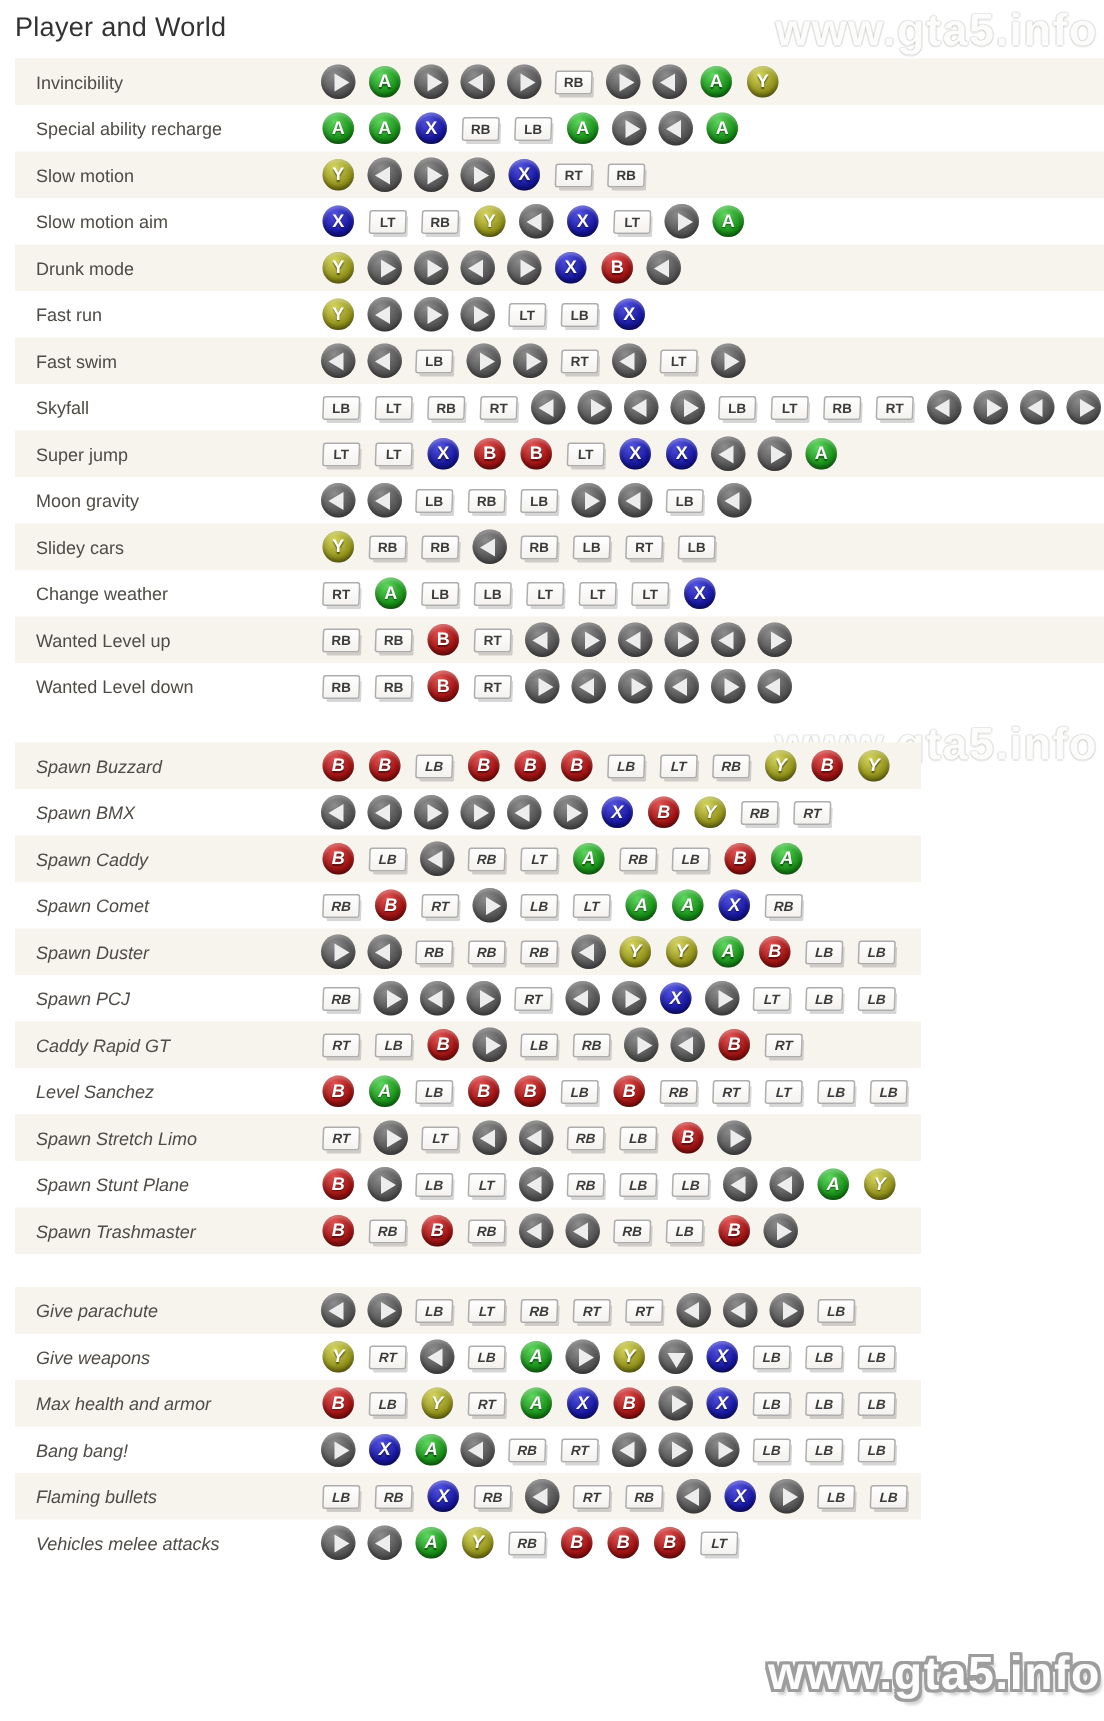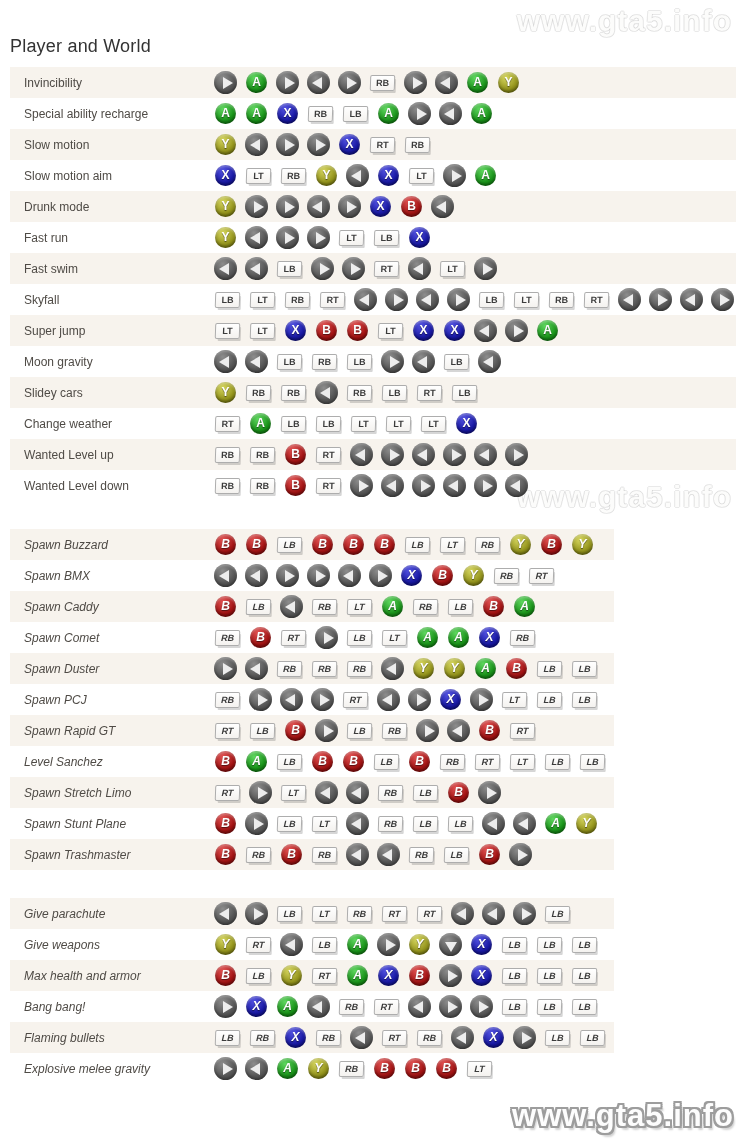--- a/index.html
+++ b/index.html
@@ -6,21 +6,21 @@
   html,body { background:#fff; }
   body {
     width:736px; height:1147px; position:relative; overflow:hidden;
     font-family:"Liberation Sans", sans-serif;
   }
   .page { position:relative; padding-top:8px; }
   h2.section-title {
     font-size:18px; font-weight:400; color:#333;
     margin:0 0 10px 10px; letter-spacing:0.2px;
   }
-  .section { margin-bottom:22px; position:relative; z-index:2;margin-top:28px; }
+  .section { margin-bottom:22px; position:relative; z-index:2; }
   .rows { margin-left:10px; }
   .row { display:flex; align-items:center; height:31px; }
   .row.striped { background:#f7f3ed; }
   .w-wide  .row { width:734px; }
   .w-narrow .row { width:604px;font-style:italic; }
   .cheat-label {
     width:204px; flex:0 0 204px; padding-left:14px;
     font-size:12px; color:#4f4b46;
   }
   .keys { display:flex; align-items:center; gap:8px; }
@@ -538,21 +538,21 @@
             <span class="k-face fX">X</span>
             <span class="k-dpad">
               <span class="tri right"></span>
             </span>
             <span class="k-sh">LT</span>
             <span class="k-sh">LB</span>
             <span class="k-sh">LB</span>
           </span>
         </div>
         <div class="row striped">
-          <span class="cheat-label">Spawn Rapid GT</span>
+          <span class="cheat-label">Caddy Rapid GT</span>
           <span class="keys">
             <span class="k-sh">RT</span>
             <span class="k-sh">LB</span>
             <span class="k-face fB">B</span>
             <span class="k-dpad">
               <span class="tri right"></span>
             </span>
             <span class="k-sh">LB</span>
             <span class="k-sh">RB</span>
             <span class="k-dpad">
@@ -767,21 +767,21 @@
             </span>
             <span class="k-face fX">X</span>
             <span class="k-dpad">
               <span class="tri right"></span>
             </span>
             <span class="k-sh">LB</span>
             <span class="k-sh">LB</span>
           </span>
         </div>
         <div class="row">
-          <span class="cheat-label">Explosive melee gravity</span>
+          <span class="cheat-label">Vehicles melee attacks</span>
           <span class="keys">
             <span class="k-dpad">
               <span class="tri right"></span>
             </span>
             <span class="k-dpad">
               <span class="tri left"></span>
             </span>
             <span class="k-face fA">A</span>
             <span class="k-face fY">Y</span>
             <span class="k-sh">RB</span>

